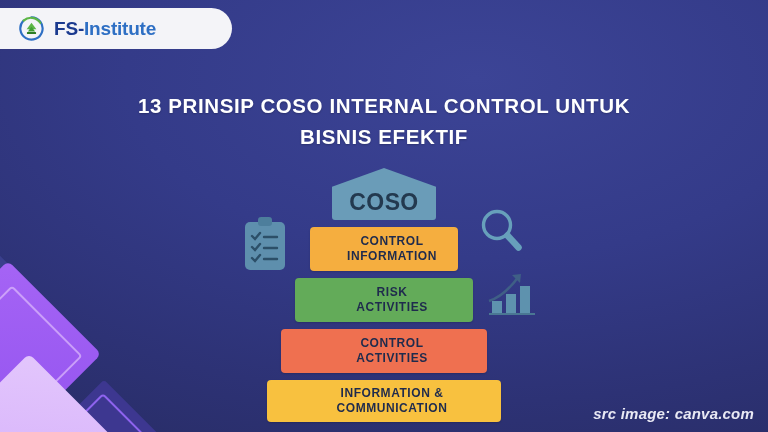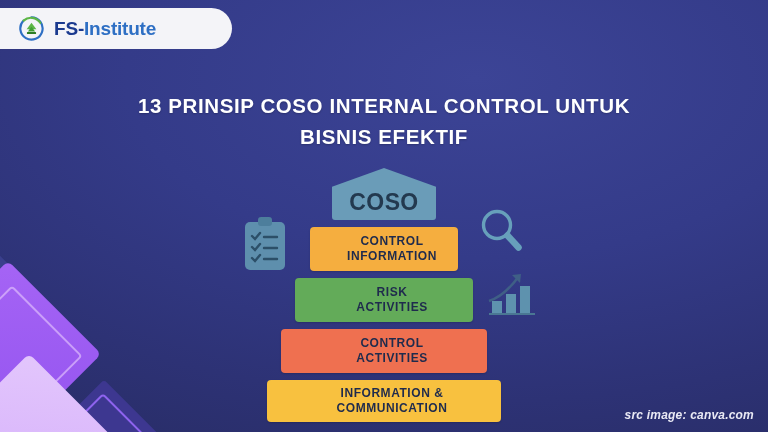--- a/index.html
+++ b/index.html
@@ -157,21 +157,21 @@
   .ico { position: absolute; }
   .clipboard { left: 243px; top: 216px; }
   .magnifier { left: 478px; top: 206px; }
   .growth    { left: 487px; top: 268px; }
 
   
   .credit {
     position: absolute;
     right: 14px; bottom: 10px;
     color: #e9e9f4;
-    font-size: 12px;
+    font-size: 15px;
     font-style: italic;
     font-weight: bold;
     letter-spacing: .2px;
   }
 </style>
 </head>
 <body>
 
 <div id="page">
 

